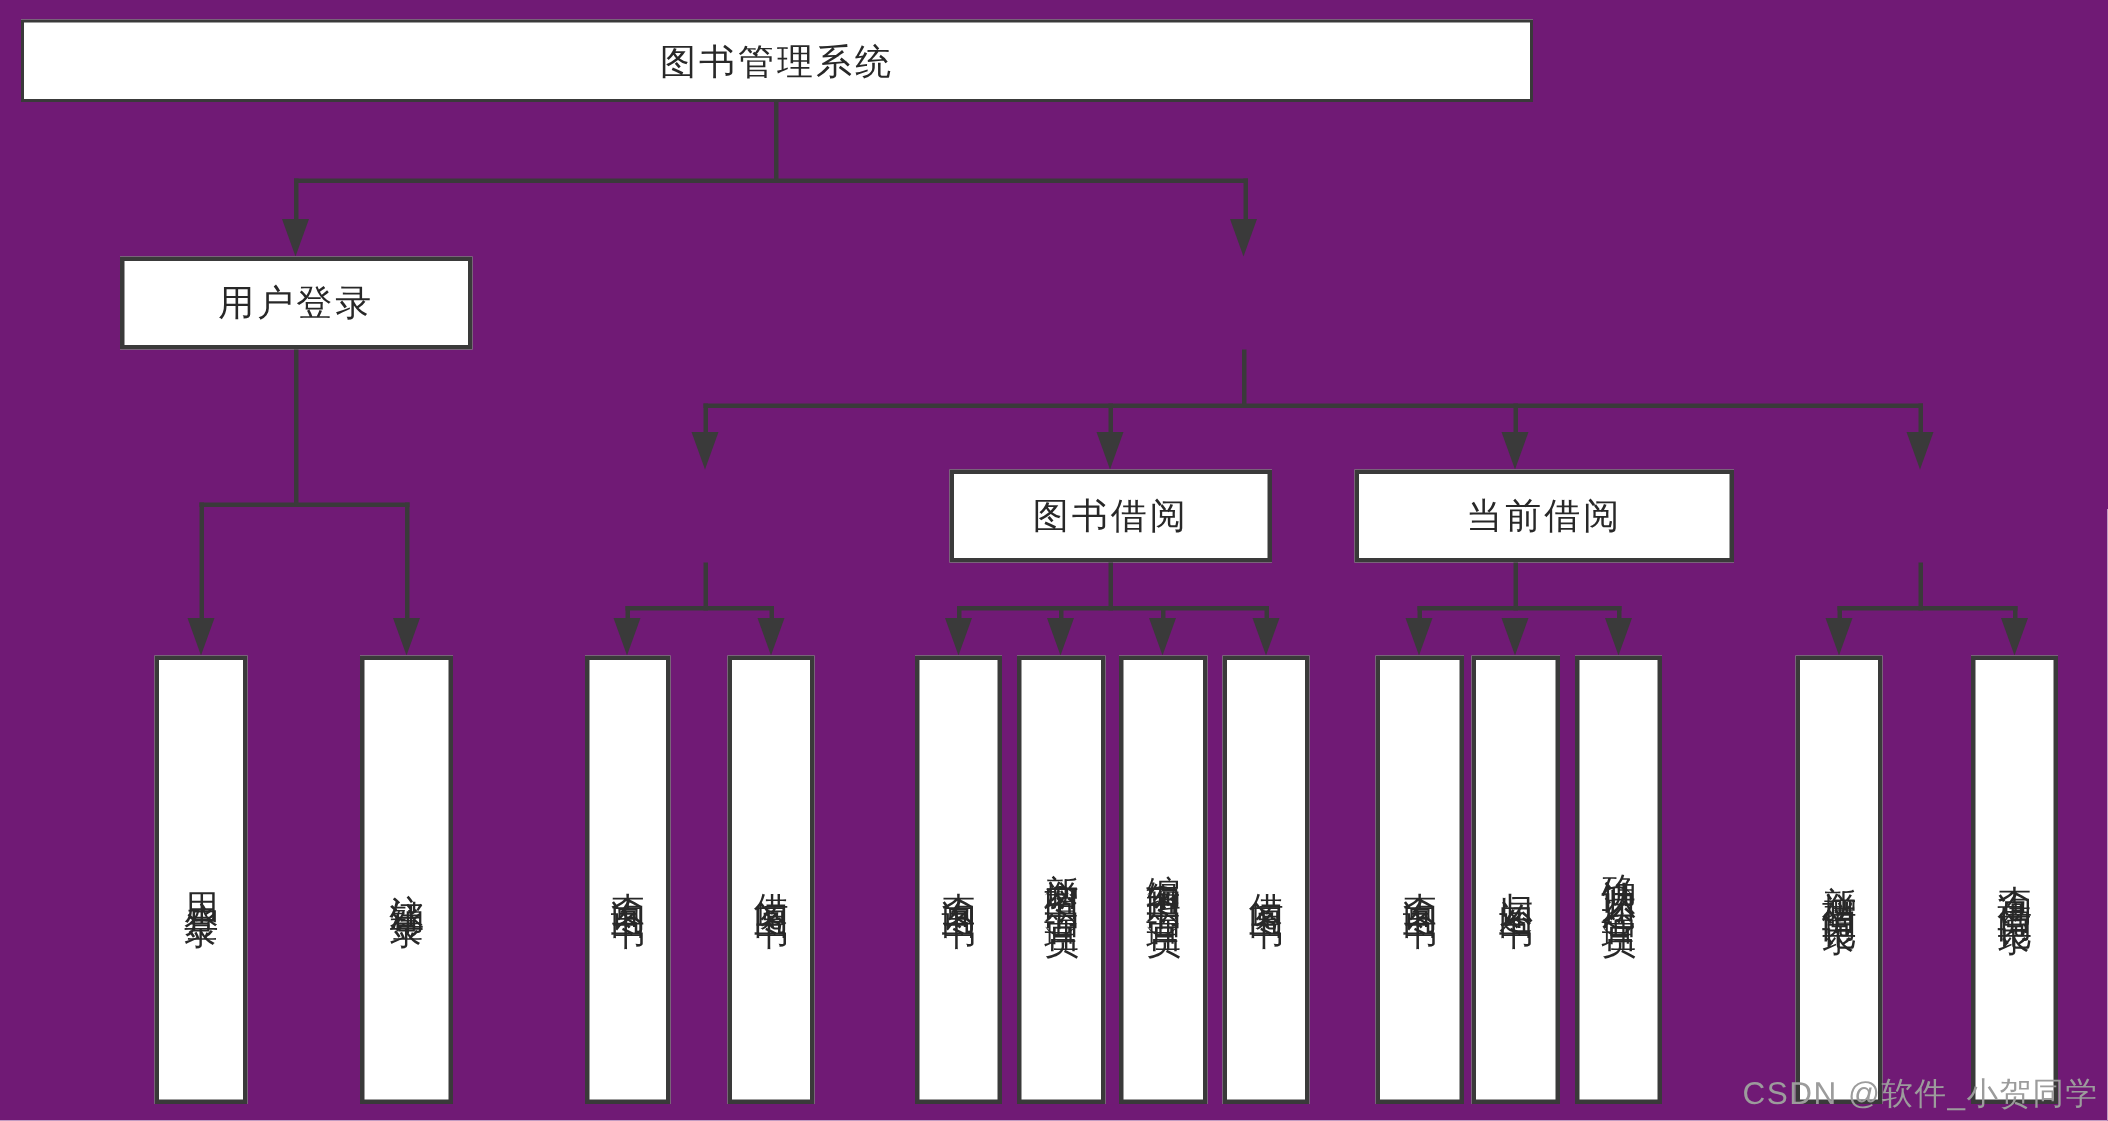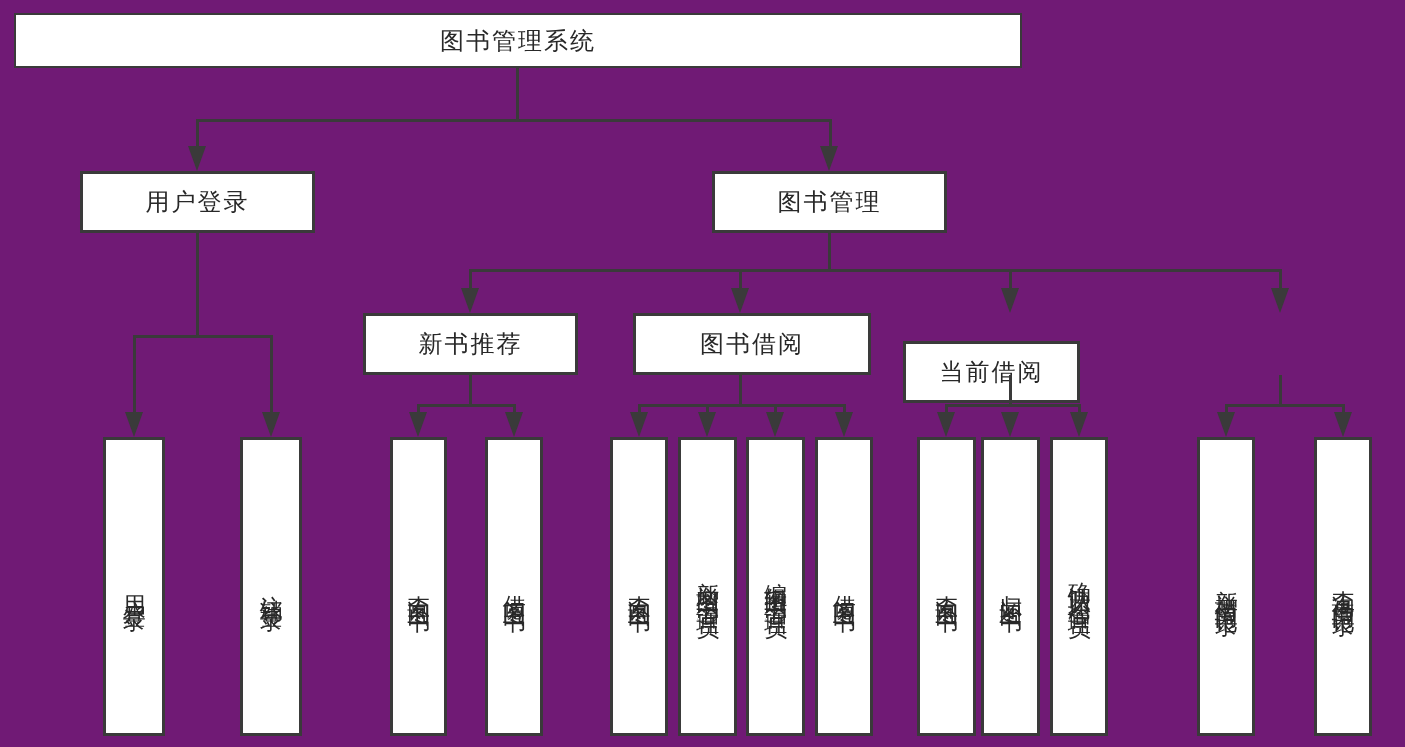--- a/index.html
+++ b/index.html
@@ -38,43 +38,41 @@
   <div class="box thin" style="left:14px;top:13px;width:1008px;height:55px;">图书管理系统</div>
 
   <div class="vline" style="left:516px;top:68px;height:54px;"></div>
   <div class="hline" style="left:196px;top:119px;width:636px;"></div>
   <div class="vline" style="left:196px;top:119px;height:30px;"></div>
   <div class="vline" style="left:829px;top:119px;height:30px;"></div>
   <div class="arrow" style="left:188px;top:146px;"></div>
   <div class="arrow" style="left:820px;top:146px;"></div>
 
   <div class="box" style="left:80px;top:171px;width:235px;height:62px;">用户登录</div>
-  <div class="box" style="left:712px;top:171px;width:235px;height:62px;">图书管理</div>
 
   <div class="vline" style="left:196px;top:233px;height:105px;"></div>
   <div class="hline" style="left:133px;top:335px;width:140px;"></div>
   <div class="vline" style="left:133px;top:335px;height:80px;"></div>
   <div class="vline" style="left:270px;top:335px;height:80px;"></div>
   <div class="arrow" style="left:125px;top:412px;"></div>
   <div class="arrow" style="left:262px;top:412px;"></div>
 
   <div class="vline" style="left:828px;top:233px;height:39px;"></div>
   <div class="hline" style="left:469px;top:269px;width:813px;"></div>
   <div class="vline" style="left:469px;top:269px;height:23px;"></div>
   <div class="vline" style="left:739px;top:269px;height:23px;"></div>
   <div class="vline" style="left:1009px;top:269px;height:23px;"></div>
   <div class="vline" style="left:1279px;top:269px;height:23px;"></div>
   <div class="arrow" style="left:461px;top:288px;"></div>
   <div class="arrow" style="left:731px;top:288px;"></div>
   <div class="arrow" style="left:1001px;top:288px;"></div>
   <div class="arrow" style="left:1271px;top:288px;"></div>
 
-  <div class="box" style="left:363px;top:313px;width:215px;height:62px;">新书推荐</div>
-  <div class="box" style="left:633px;top:313px;width:238px;height:62px;">图书借阅</div>
-  <div class="box" style="left:903px;top:313px;width:177px;height:62px;margin-top:28px;">当前借阅</div>
+  <div class="box" style="left:633px;top:313px;width:215px;height:62px;">图书借阅</div>
+  <div class="box" style="left:903px;top:313px;width:253px;height:62px;">当前借阅</div>
 
   <div class="vline" style="left:469px;top:375px;height:32px;"></div>
   <div class="hline" style="left:417px;top:404px;width:99px;"></div>
   <div class="vline" style="left:417px;top:404px;height:12px;"></div>
   <div class="vline" style="left:513px;top:404px;height:12px;"></div>
   <div class="arrow" style="left:409px;top:412px;"></div>
   <div class="arrow" style="left:505px;top:412px;"></div>
 
   <div class="vline" style="left:739px;top:375px;height:32px;"></div>
   <div class="hline" style="left:638px;top:404px;width:208px;"></div>
@@ -113,14 +111,15 @@
   <div class="box vbox" style="left:746px;top:437px;width:59px;height:299px;">编辑图书（管理员）</div>
   <div class="box vbox" style="left:815px;top:437px;width:58px;height:299px;">借阅图书</div>
 
   <div class="box vbox" style="left:917px;top:437px;width:59px;height:299px;">查询图书</div>
   <div class="box vbox" style="left:981px;top:437px;width:59px;height:299px;">归还图书</div>
   <div class="box vbox" style="left:1050px;top:437px;width:58px;height:299px;">确认归还（管理员）</div>
 
   <div class="box vbox" style="left:1197px;top:437px;width:58px;height:299px;">新增借阅记录</div>
   <div class="box vbox" style="left:1314px;top:437px;width:58px;height:299px;">查询借阅记录</div>
 
+  <div class="watermark">CSDN @软件_小贺同学</div>
 
 </div>
 
 </body></html>

